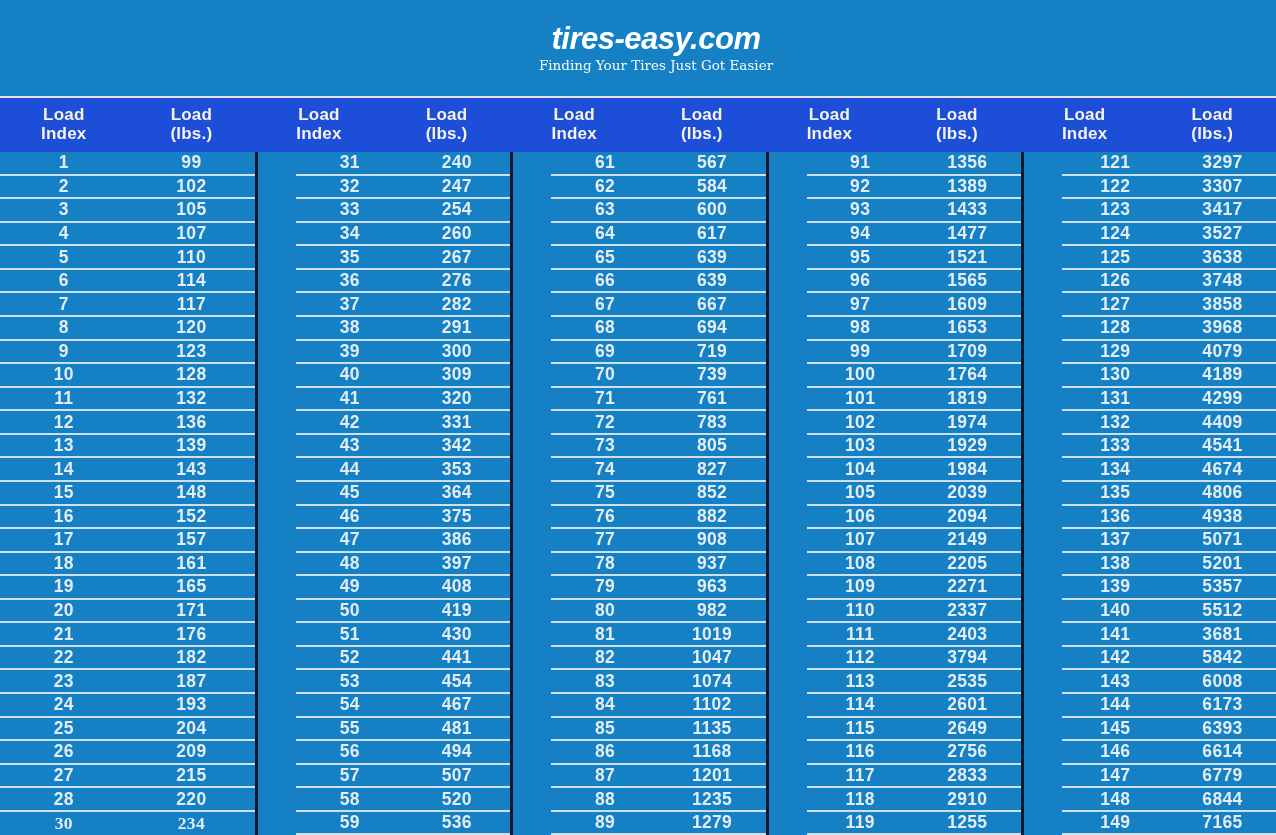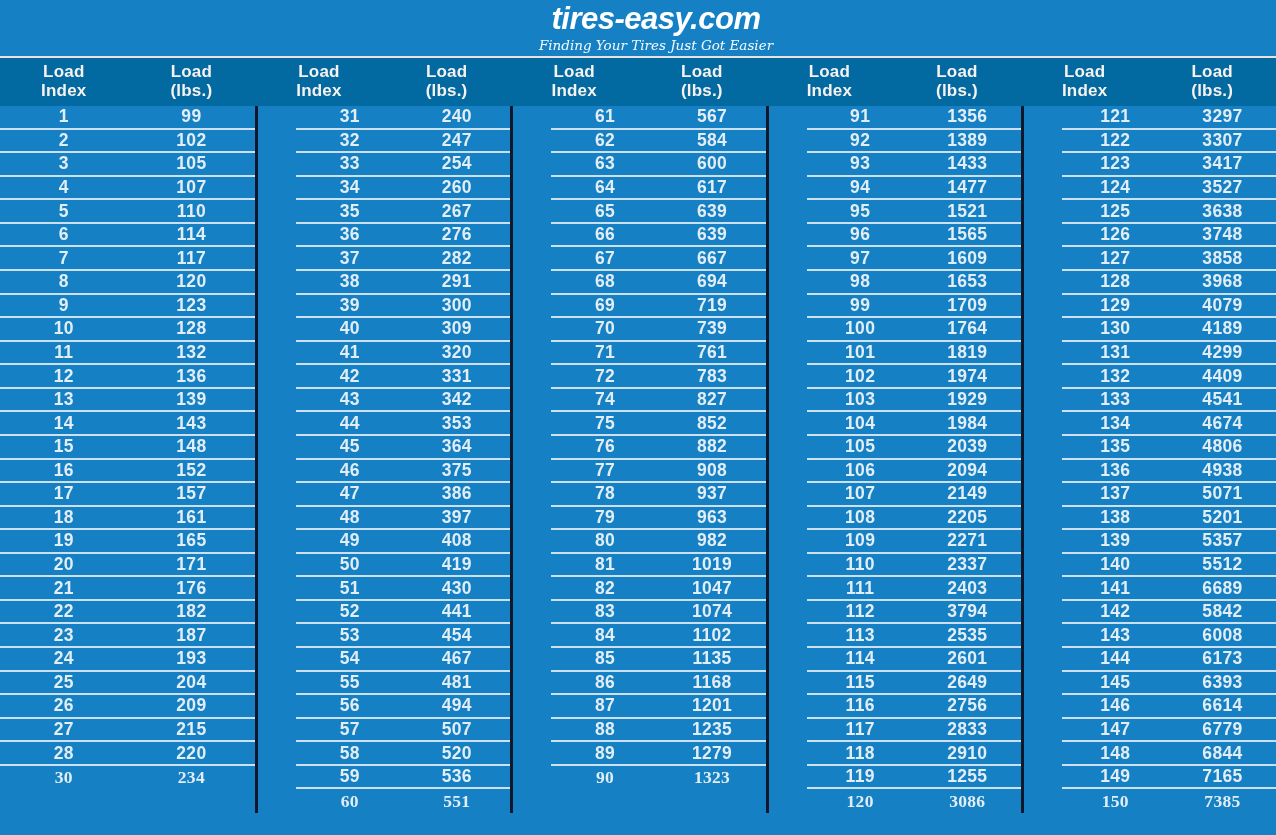--- a/index.html
+++ b/index.html
@@ -2,34 +2,34 @@
 <html><head>
 <meta charset="utf-8">
 <style>
   html,body { margin:0; padding:0; }
   body {
     width:1276px; height:835px; overflow:hidden;
     background:#1581C4;
     font-family:"Liberation Sans", sans-serif;
   }
   .top-band {
-    height:56px; display:flex; flex-direction:column;
+    height:96px; display:flex; flex-direction:column;
     align-items:center; justify-content:center;padding-left:36px;
   }
   .logo {
     color:#FFFFFF; font-size:31px; font-weight:bold; font-style:italic;
     letter-spacing:-0.5px; line-height:1;
   }
   .tagline {
-    color:#FFFFFF; font-size:13.5px; font-style:italic;
+    color:#FFFFFF; font-size:13.5px; 
     font-family:"DejaVu Serif", serif; margin-top:3px; opacity:0.96;
   }
   .header-band {
-    height:50px; box-sizing:border-box;
-    background:#0369a1; border-top:2px solid #E9E2DE;
+    height:56px; box-sizing:border-box;
+    background:#1d4ed8; border-top:2px solid #E9E2DE;
     display:grid; grid-template-columns:repeat(5,1fr);
   }
   .header-group { display:grid; grid-template-columns:1fr 1fr; }
   .hcell {
     display:flex; flex-direction:column; align-items:center; justify-content:center;
     color:#F6F2F0; font-weight:bold; font-size:17px; line-height:1.1;
     letter-spacing:0.2px;
   }
   .table-body {
     height:707px; display:grid; grid-template-columns:repeat(5,1fr);
@@ -391,20 +391,24 @@
       </div>
       <div class="row">
         <div class="cell">71</div>
         <div class="cell">761</div>
       </div>
       <div class="row">
         <div class="cell">72</div>
         <div class="cell">783</div>
       </div>
       <div class="row">
+        <div class="cell">73</div>
+        <div class="cell">805</div>
+      </div>
+      <div class="row">
         <div class="cell">74</div>
         <div class="cell">827</div>
       </div>
       <div class="row">
         <div class="cell">75</div>
         <div class="cell">852</div>
       </div>
       <div class="row">
         <div class="cell">76</div>
         <div class="cell">882</div>
@@ -664,21 +668,21 @@
       <div class="row">
         <div class="cell">139</div>
         <div class="cell">5357</div>
       </div>
       <div class="row">
         <div class="cell">140</div>
         <div class="cell">5512</div>
       </div>
       <div class="row">
         <div class="cell">141</div>
-        <div class="cell">6689</div>
+        <div class="cell">3681</div>
       </div>
       <div class="row">
         <div class="cell">142</div>
         <div class="cell">5842</div>
       </div>
       <div class="row">
         <div class="cell">143</div>
         <div class="cell">6008</div>
       </div>
       <div class="row">

